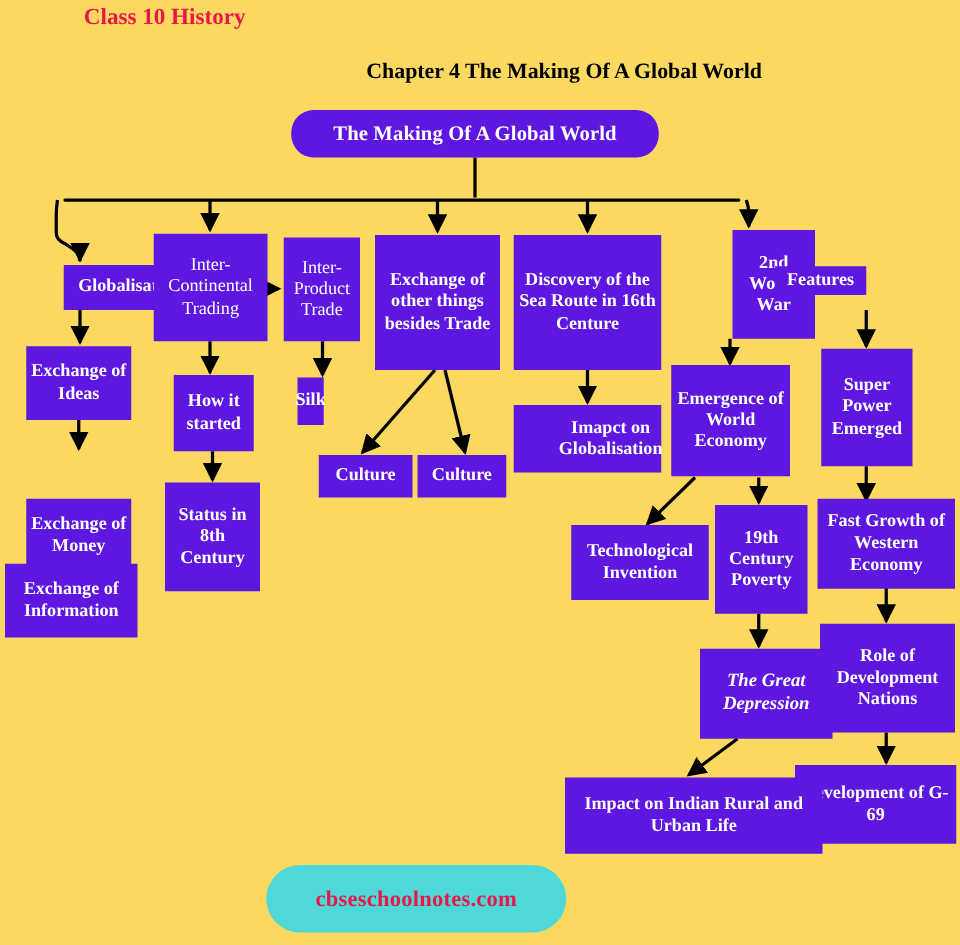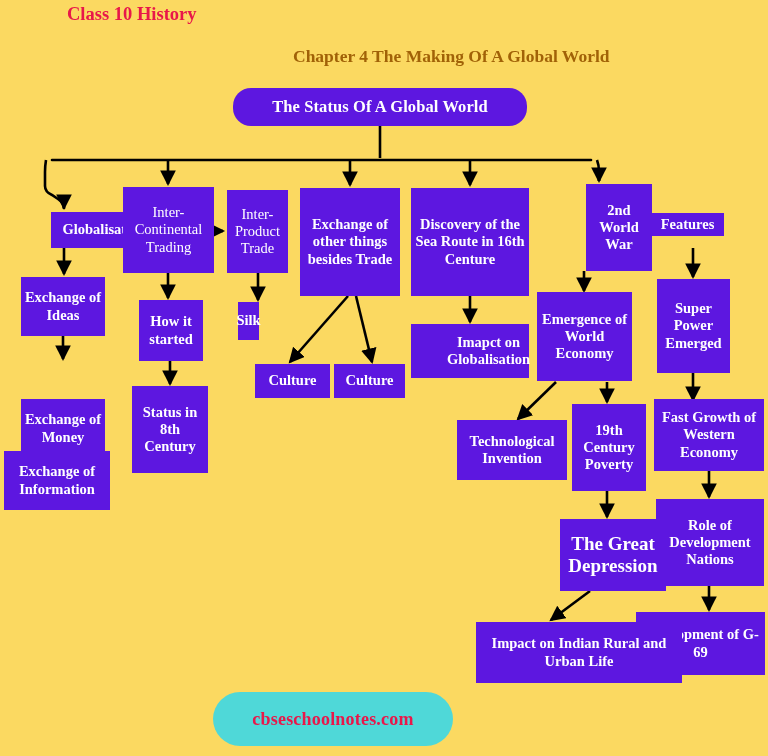--- a/index.html
+++ b/index.html
@@ -35,21 +35,21 @@
   #title-class {
     left: 67px;
     top: 4px;
     font-size: 18.5px;
     color: #e8174a;
   }
   #title-chapter {
     left: 293px;
     top: 46px;
     font-size: 17.5px;
-    color: #a16207;
+    color: #000000;
   }
   .node {
     position: absolute;
     background: #5d17e0;
     color: #ffffff;
     display: flex;
     align-items: center;
     justify-content: center;
     text-align: center;
     font-weight: bold;
@@ -143,21 +143,21 @@
       <path d="M556,382 L518,419"></path>
 
       <path d="M607,382 L607,402"></path>
 
       <path d="M607,491 L607,517"></path>
 
       <path d="M590,591 L551,620"></path>
     </g>
   </svg>
 
-  <div class="node root" style="left:233px; top:88px; width:294px; height:38px;">The Status Of A Global World</div>
+  <div class="node root" style="left:233px; top:88px; width:294px; height:38px;">The Making Of A Global World</div>
 
   <div class="node" style="left:11px; top:212px; width:106px; height:36px; font-size:14.5px;margin-left:40px;">Globalisation</div>
 
   <div class="node" style="left:21px; top:277px; width:84px; height:59px; font-size:14.5px;">Exchange of Ideas</div>
 
   <div class="node" style="left:21px; top:362px; width:84px; height:59px; font-size:14.5px;margin-top:37px;">Exchange of Money</div>
 
   <div class="node" style="left:4px; top:451px; width:106px; height:59px; font-size:14.5px;">Exchange of Information</div>
 
   <div class="node lite" style="left:123px; top:187px; width:91px; height:86px; font-size:14.5px;">Inter-Continental Trading</div>
@@ -175,35 +175,35 @@
   <div class="node" style="left:255px; top:364px; width:75px; height:34px; font-size:14.5px;">Culture</div>
 
   <div class="node" style="left:334px; top:364px; width:71px; height:34px; font-size:14.5px;">Culture</div>
 
   <div class="node" style="left:411px; top:188px; width:118px; height:108px; font-size:14.5px;">Discovery of the Sea Route in 16th Centure</div>
 
   <div class="node" style="left:411px; top:324px; width:118px; height:54px; font-size:14.5px;padding-left:40px;">Imapct on Globalisation</div>
 
   <div class="node" style="left:586px; top:184px; width:66px; height:87px; font-size:14.5px;">2nd World War</div>
 
-  <div class="node" style="left:651px; top:213px; width:73px; height:23px; font-size:14.5px;">Features</div>
+  <div class="node" style="left:620px; top:213px; width:73px; height:23px; font-size:14.5px;">Features</div>
 
   <div class="node" style="left:657px; top:279px; width:73px; height:94px; font-size:14.5px;">Super Power Emerged</div>
 
   <div class="node" style="left:654px; top:399px; width:110px; height:72px; font-size:14.5px;">Fast Growth of Western Economy</div>
 
   <div class="node" style="left:656px; top:499px; width:108px; height:87px; font-size:14.5px;">Role of Development Nations</div>
 
   <div class="node" style="left:636px; top:612px; width:129px; height:63px; font-size:14.5px;">Development of G-69</div>
 
   <div class="node" style="left:537px; top:292px; width:95px; height:89px; font-size:14.5px;">Emergence of World Economy</div>
 
   <div class="node" style="left:457px; top:420px; width:110px; height:60px; font-size:14.5px;">Technological Invention</div>
 
   <div class="node" style="left:572px; top:404px; width:74px; height:87px; font-size:14.5px;">19th Century Poverty</div>
 
-  <div class="node" style="left:560px; top:519px; width:106px; height:72px; font-size:19px;">The Great Depression</div>
-
-  <div class="node" style="left:476px; top:622px; width:206px; height:61px; font-size:14.5px;">Impact on Indian Rural and Urban Life</div>
+  <div class="node" style="left:560px; top:519px; width:106px; height:72px; font-size:15px;font-style:italic;">The Great Depression</div>
+
+  <div class="node" style="left:452px; top:622px; width:206px; height:61px; font-size:14.5px;">Impact on Indian Rural and Urban Life</div>
 
   <div id="watermark">cbseschoolnotes.com</div>
 
 </div>
 
 </body></html>

